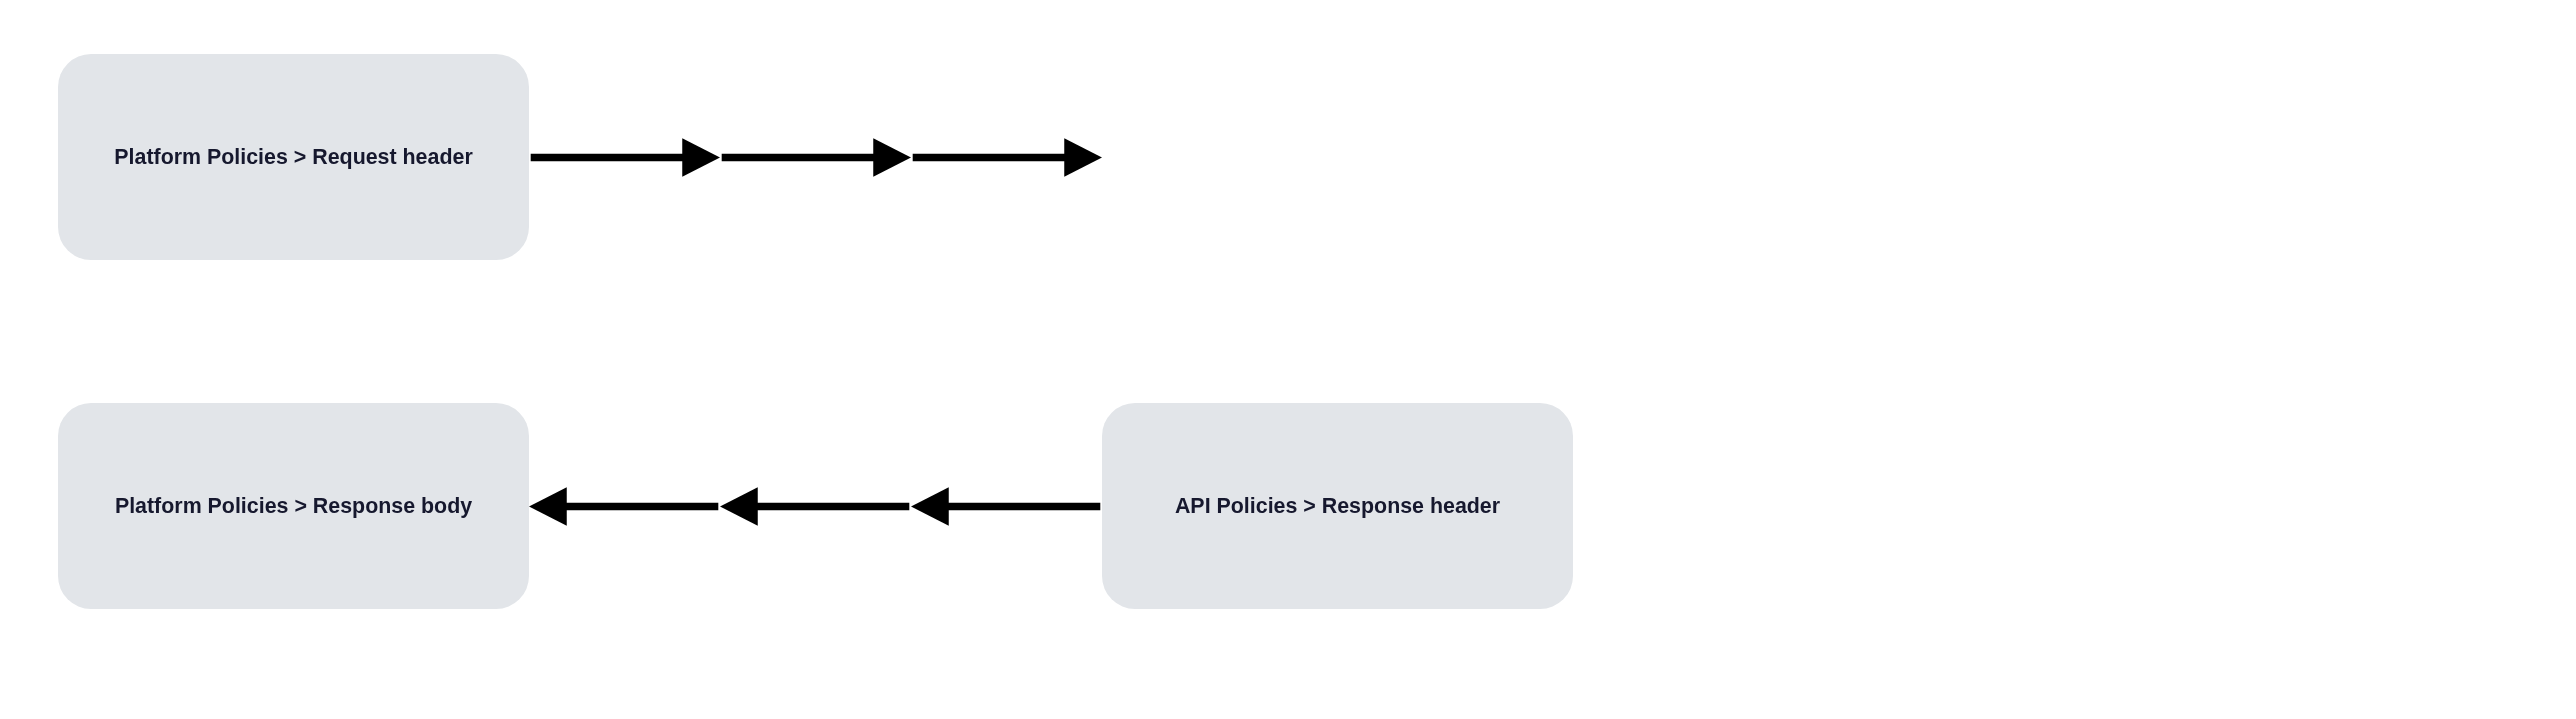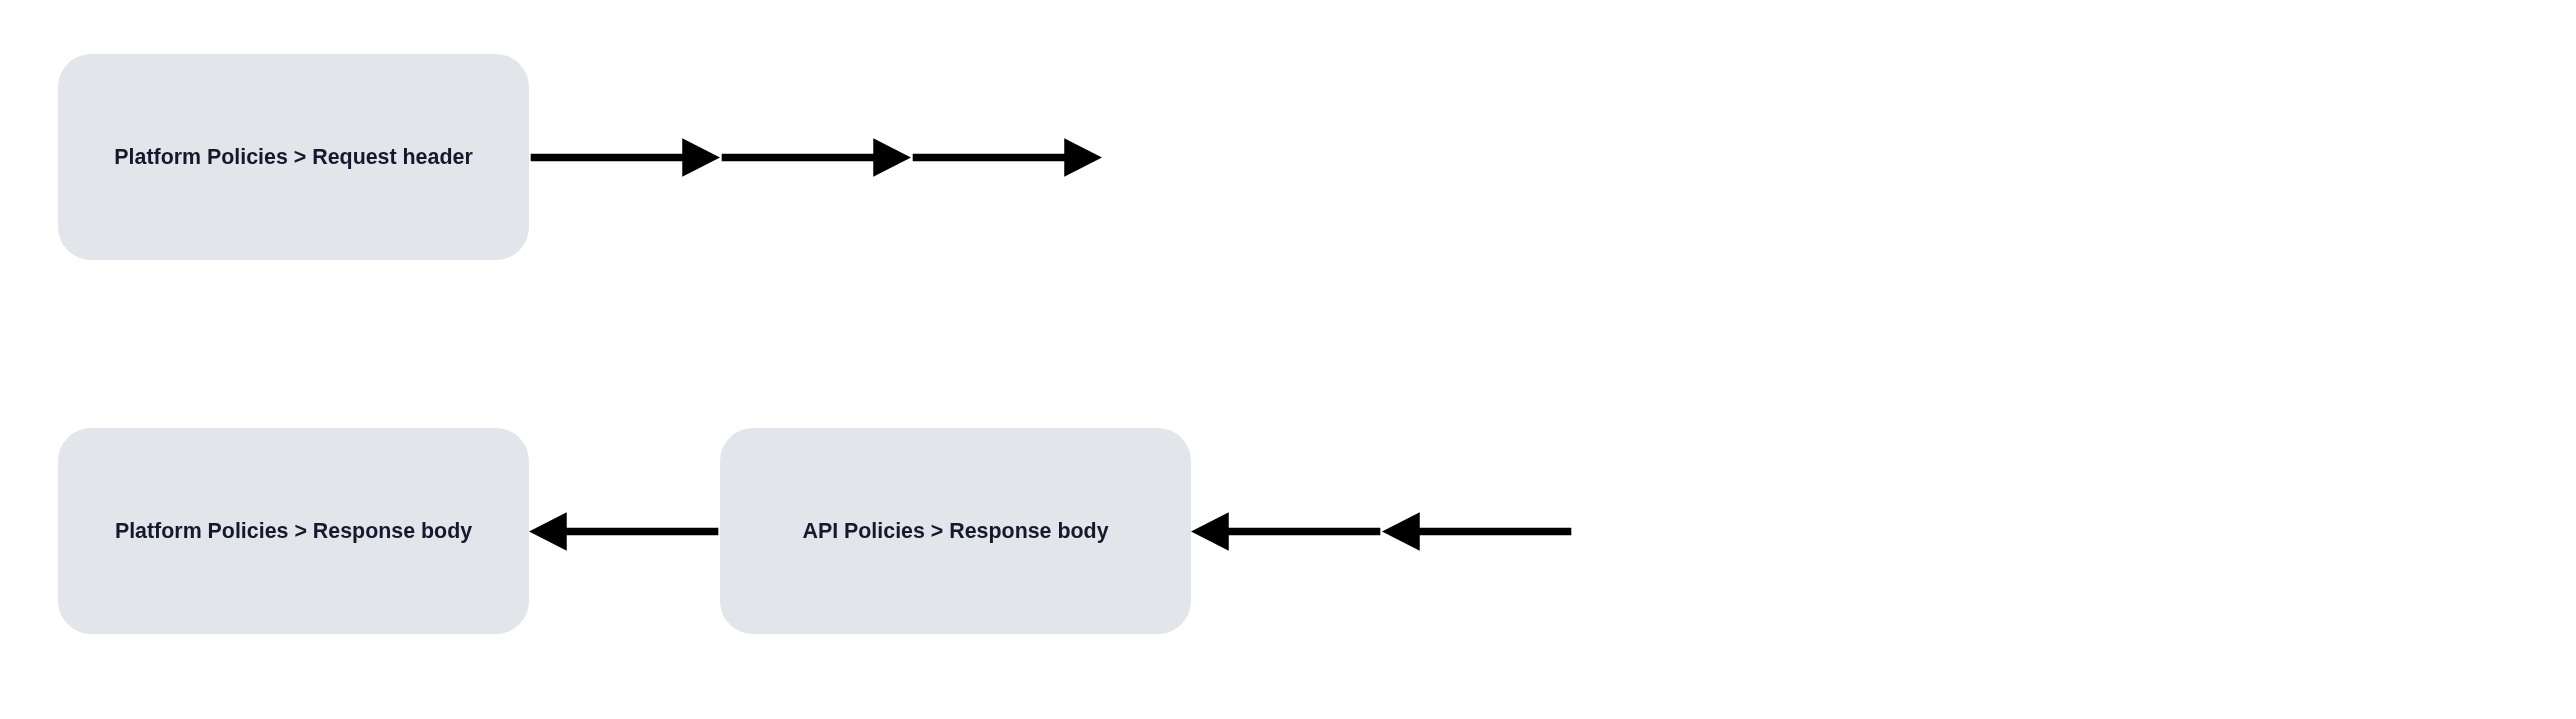--- a/index.html
+++ b/index.html
@@ -24,21 +24,21 @@
     overflow: hidden;
   }
   .flow-row {
     position: absolute;
     left: 40px;
     display: flex;
     align-items: center;
     margin-left: 18px;
   }
   .flow-row.request  { top: 54px; }
-  .flow-row.response { top: 428px; }
+  .flow-row.response { top: 403px; }
   .node {
     flex: none;
     width: 471px;
     height: 206px;
     border-radius: 33px;
     background: var(--node-fill);
     display: flex;
     align-items: center;
     justify-content: center;
     padding: 0 22.6px;
@@ -84,27 +84,27 @@
   </div>
 
   <div class="flow-row response">
     <div class="node">
       <span class="node-label">Platform Policies &gt; Response body</span>
     </div>
     <svg class="arrow" viewBox="0 0 339 76">
       <polygon points="67,4 0,38 67,72"></polygon>
       <line x1="63" y1="38" x2="336" y2="38"></line>
     </svg>
-    <div class="node">
-      <span class="node-label">API Policies &gt; Response body</span>
-    </div>
     <svg class="arrow" viewBox="0 0 339 76">
       <polygon points="67,4 0,38 67,72"></polygon>
       <line x1="63" y1="38" x2="336" y2="38"></line>
     </svg>
     <svg class="arrow" viewBox="0 0 339 76">
       <polygon points="67,4 0,38 67,72"></polygon>
       <line x1="63" y1="38" x2="336" y2="38"></line>
     </svg>
+    <div class="node">
+      <span class="node-label">API Policies &gt; Response header</span>
+    </div>
   </div>
 
 </div>
 
 
 </body></html>

